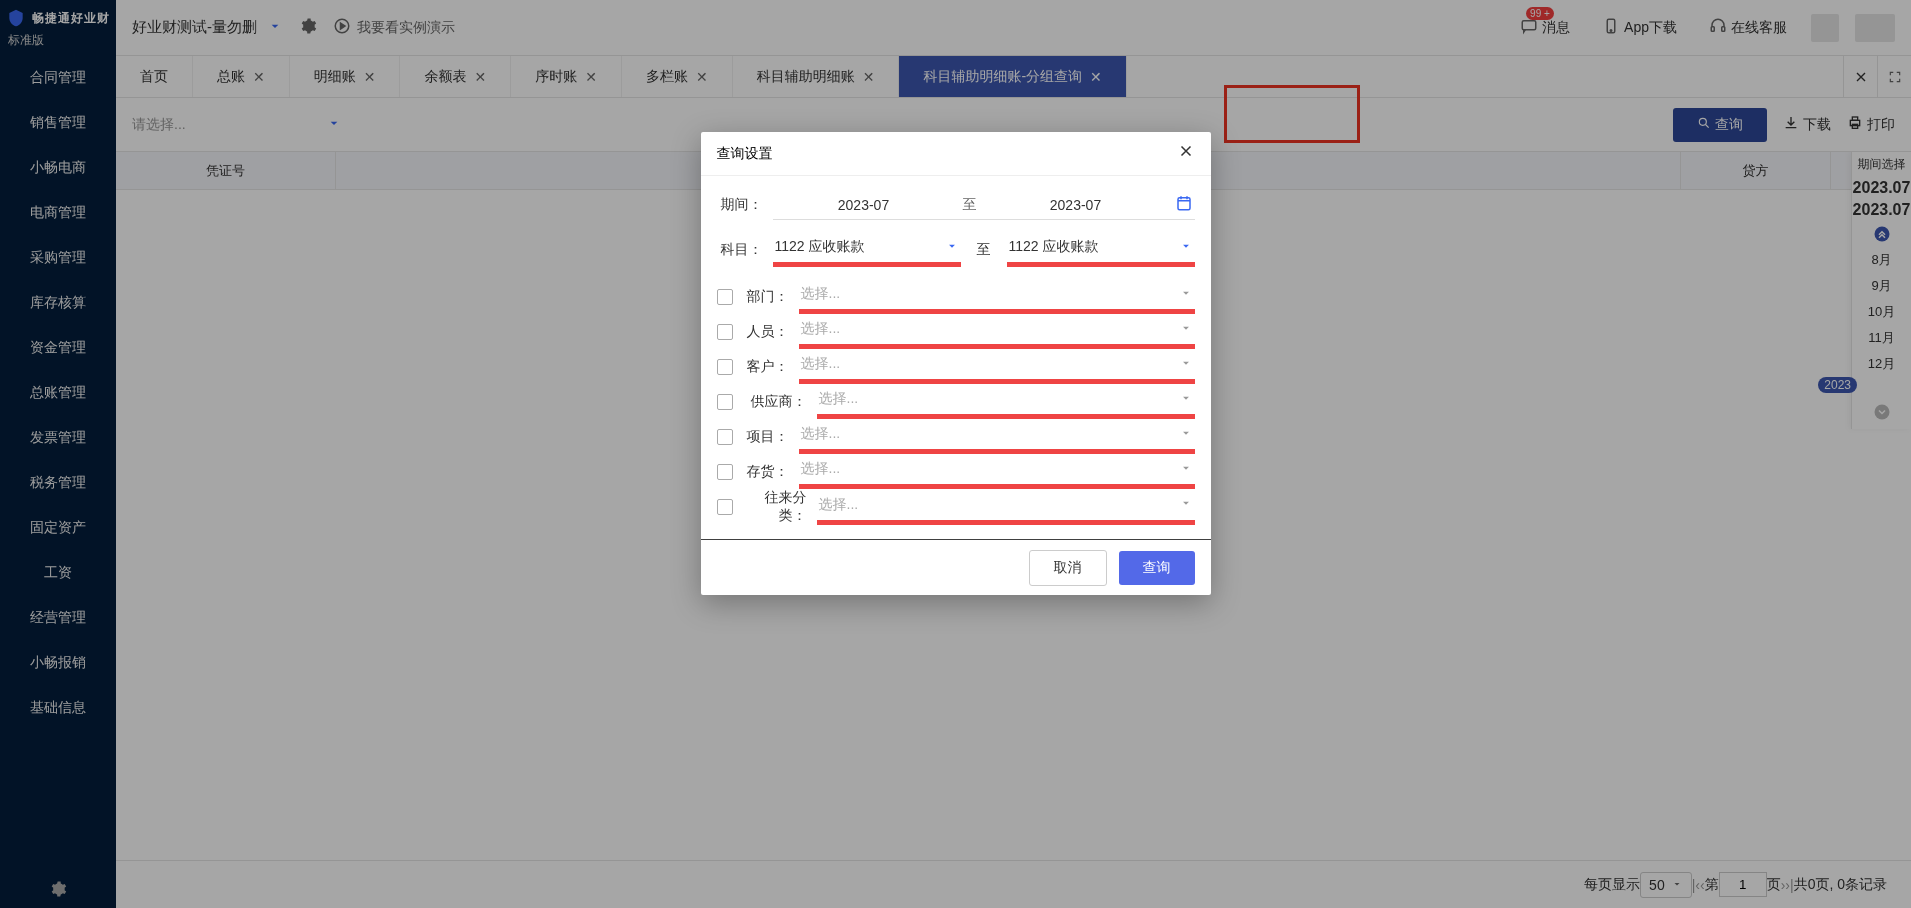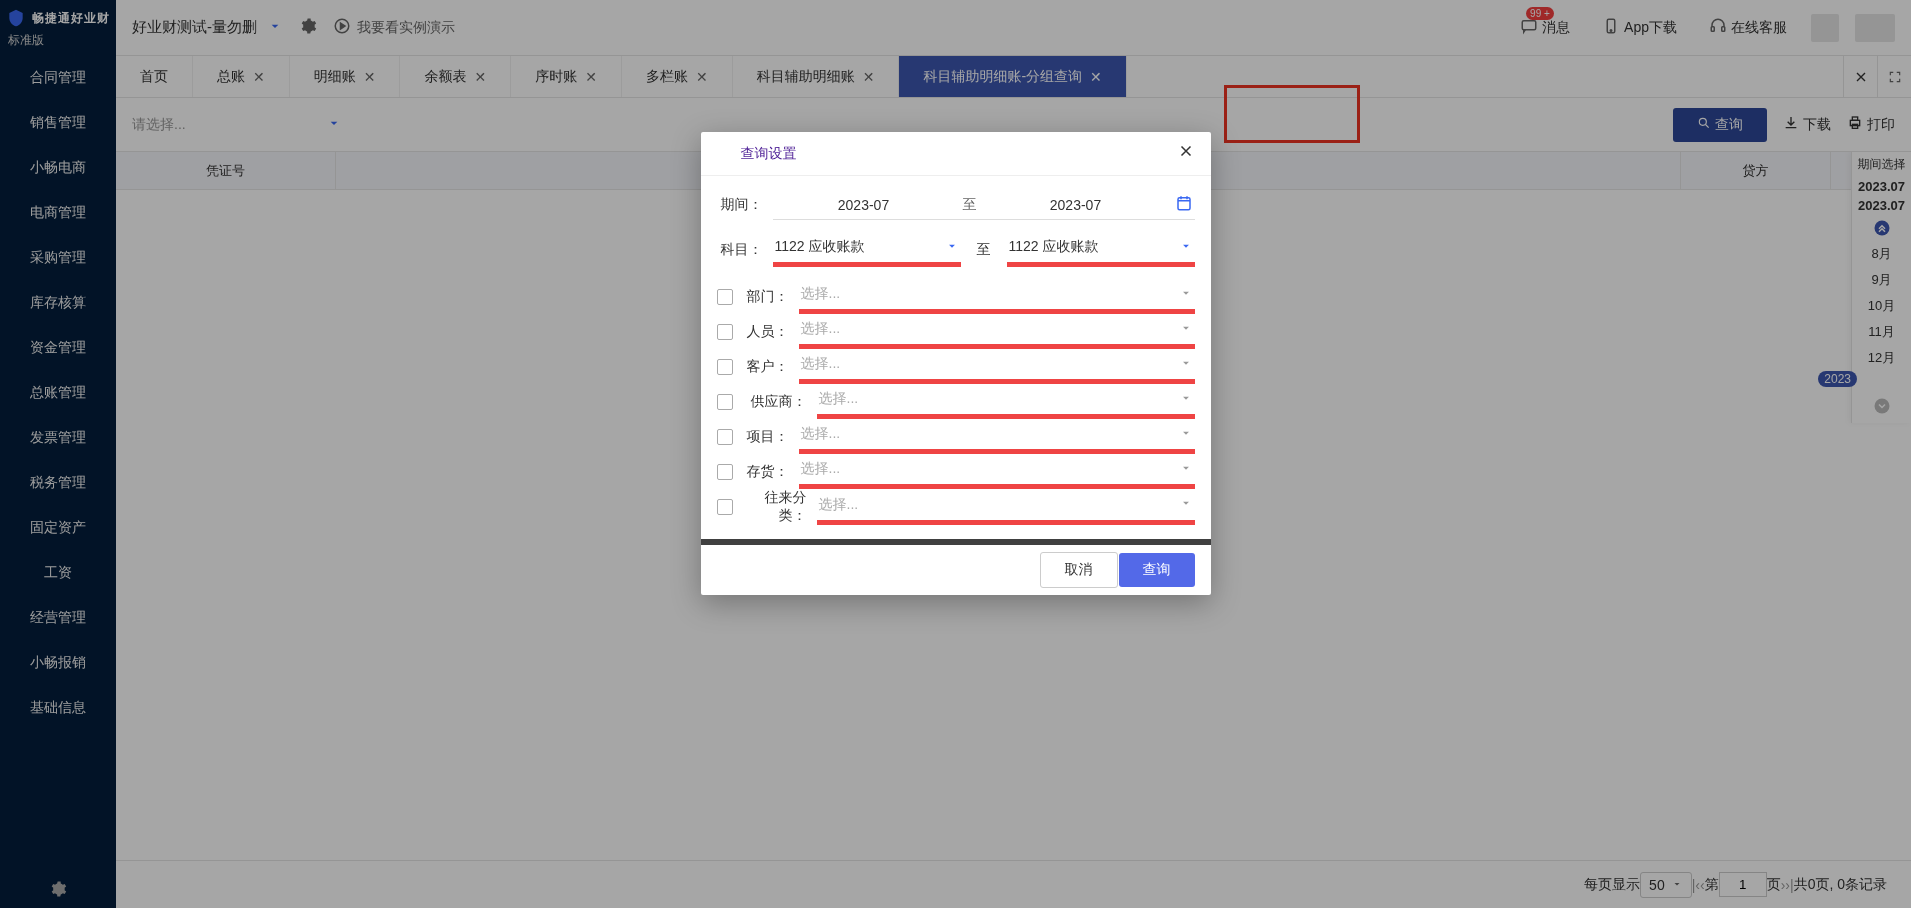--- a/index.html
+++ b/index.html
@@ -52,52 +52,52 @@
 .th-date { width: 200px; }
 .th-voucher { width: 220px; }
 .th-mid { flex: 1; }
 .th-credit { width: 150px; }
 .th-dir { width: 80px; }
 .th-bal { width: 230px; }
 .tbody { flex: 1; background: #fff; }
 
 .period-panel { position: absolute; right: 0; top: 0; width: 60px; background: #fff; border-left: 1px solid #e5e5e5; box-shadow: -2px 0 6px rgba(0,0,0,0.05); display: flex; flex-direction: column; align-items: center; }
 .period-panel-title { font-size: 12px; padding: 4px 2px; color: #333; }
-.period-panel-item { font-size: 13px; font-weight: bold; padding: 2px 0; color: #333; }
+.period-panel-item { font-size: 16px; font-weight: bold; padding: 2px 0; color: #333; }
 .period-panel-cir { margin: 4px 0; }
 .period-panel-months { display: flex; flex-direction: column; gap: 8px; align-items: center; }
 .pmonth { font-size: 13px; color: #333; cursor: pointer; }
 .pmonth.sel { background: #3d57b0; color: #fff; padding: 2px 10px; border-radius: 10px; }
 .pyear-badge { background: #3d57b0; color: #fff; font-size: 12px; padding: 1px 6px; border-radius: 10px; position: absolute; right: 54px; }
 
 .pager { height: 48px; border-top: 1px solid #e5e5e5; display: flex; align-items: center; justify-content: flex-end; padding: 0 24px; font-size: 14px; color: #333; }
 .pager .sel { display:flex; align-items:center; gap:6px; border:1px solid #ccc; padding:4px 8px; border-radius:3px; cursor:pointer; }
 .pager input { width: 48px; border: 1px solid #ccc; padding: 4px; text-align: center; }
 .pager .pbtn { cursor: pointer; color: #999; }
 
 .overlay { position: absolute; inset: 0; background: rgba(0,0,0,0.35); display: flex; align-items: flex-start; justify-content: center; }
 .modal { margin-top: 132px; width: 510px; background: #fff; border-radius: 2px; box-shadow: 0 8px 30px rgba(0,0,0,0.3); display: flex; flex-direction: column; }
 .modal-head { height: 44px; display: flex; align-items: center; justify-content: space-between; padding: 0 16px; border-bottom: 1px solid #eee; }
-.modal-title { font-size: 14px; color: #4c1d95; margin-left: 24px; }
+.modal-title { font-size: 14px; color: #000000; }
 .modal-close { font-size: 20px; cursor: pointer; color: #333; }
 .modal-body { padding: 14px 2px 14px 16px; display: flex; flex-direction: column; gap: 12px; position: relative; max-height: 380px; overflow-y: auto; }
 .modal-body::-webkit-scrollbar { width: 10px; }
 .modal-body::-webkit-scrollbar-thumb { background: #ccc; border-radius: 4px; }
 .mrow { display: flex; align-items: center; gap: 10px; font-size: 14px; color: #333; }
 .mrow .lab { width: 46px; text-align: right; }
 .mrow .lab-wide { width: 64px; text-align: right; }
 .mrange { flex:1; display: flex; align-items: center; gap: 10px; border-bottom: 1px solid #ddd; padding: 4px 2px; margin-right:14px; }
 .mrange .val { flex: 1; text-align: center; }
 .mrange .to { color: #666; }
 .cal-icon { color: #3a68f2; }
 .msel { flex:1; display: flex; align-items: center; border-bottom: 5px solid #ef4444; padding: 6px 2px; justify-content: space-between; }
 .msel .val { color: #333; }
 .msel .ph { color: #aaa; }
 .chk { width: 16px; height: 16px; border: 1px solid #aaa; border-radius: 2px; cursor: pointer; flex-shrink:0; }
-.modal-foot { height: 56px; display: flex; align-items: center; justify-content: flex-end; gap: 1px; padding: 0 16px; border-top: 6px solid #404040; }
+.modal-foot { height: 56px; display: flex; align-items: center; justify-content: flex-end; gap: 12px; padding: 0 16px; border-top: 1px solid #404040; }
 .btn { font-size: 14px; padding: 8px 24px; border-radius: 3px; cursor: pointer; }
 .btn-outline { background: #fff; border: 1px solid #ccc; color: #333; }
 .btn-primary { background: #5369e8; border: none; color: #fff; }
 </style>
 </head>
 <body>
 
 <div class="app-root">
   <div class="sidebar">
     <div class="sidebar-logo">

